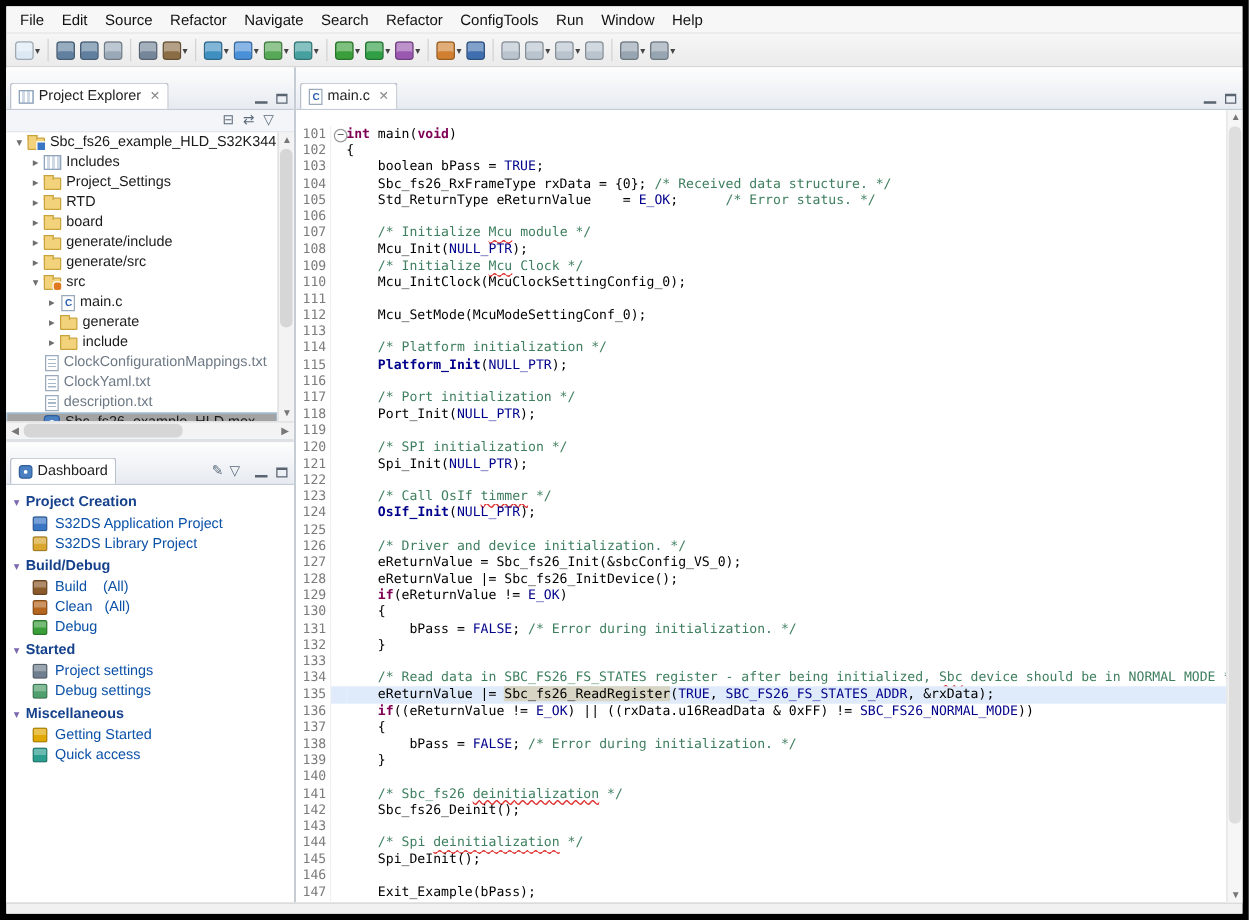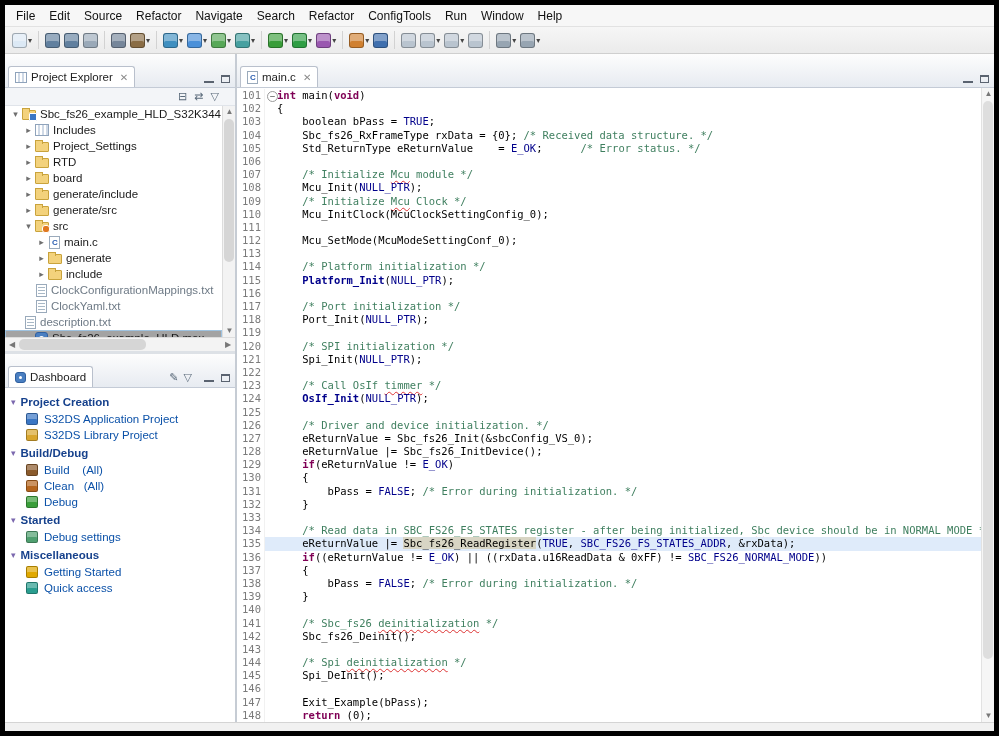--- a/index.html
+++ b/index.html
@@ -86,21 +86,21 @@
   .dtitle { color: #16418c; font-weight: bold; }
   .ditem { display: flex; align-items: center; gap: 6px; padding: 2px 0 2px 19px; }
   .dicon { width: 12px; height: 12px; border-radius: 2px; flex: none; border: 1px solid rgba(0,0,0,.25);
            box-shadow: inset 0 5px 0 rgba(255,255,255,.3); }
   .dlabel { color: #0b51a8; white-space: pre; }
 
   
   .editor-panel { flex: 1; display: flex; flex-direction: column; background: #fff; min-width: 0; }
   .editor-body { flex: 1; display: flex; min-height: 0; background: #fff; }
   .code-area { flex: 1; overflow: hidden; font-family: "DejaVu Sans Mono", monospace;
-               font-size: 10.5px; line-height: 13.2px; white-space: pre; padding-top: 1px; }
+               font-size: 10.5px; line-height: 13.2px; white-space: pre; padding-top: 13px; }
   .cline { display: flex; height: 13.2px; }
   .lnum { width: 27px; flex: none; text-align: right; color: #7b7b7b; padding-right: 3px; }
   .fold { width: 13px; flex: none; position: relative; border-left: 1px solid #f1f1f1; }
   .fold.has::before { content: '\2212'; position: absolute; top: 2px; left: 2px; width: 9px; height: 9px;
                       line-height: 8px; font-size: 9px; text-align: center; border: 1px solid #9a9a9a;
                       border-radius: 50%; background: #fff; color: #555; }
   .ctext { flex: 1; color: #000; }
   .cline.cur .ctext, .cline.cur .fold { background: #dfebfa; }
   .s-t { color: #000; }
   .s-k { color: #7f0055; font-weight: bold; }
@@ -303,21 +303,21 @@
               <div class="trow" style="padding-left: 17px;">
                 <span class="arr"></span>
                 <span class="ticon txt"></span>
                 <span class="tlabel dim">ClockConfigurationMappings.txt</span>
               </div>
               <div class="trow" style="padding-left: 17px;">
                 <span class="arr"></span>
                 <span class="ticon txt"></span>
                 <span class="tlabel dim">ClockYaml.txt</span>
               </div>
-              <div class="trow" style="padding-left: 6px;">
+              <div class="trow" style="padding-left: 17px;">
                 <span class="arr"></span>
                 <span class="ticon txt"></span>
                 <span class="tlabel dim">description.txt</span>
               </div>
               <div class="trow sel" style="padding-left: 17px;">
                 <span class="arr"></span>
                 <span class="ticon mex"></span>
                 <span class="tlabel">Sbc_fs26_example_HLD.mex</span>
               </div>
             </div>
@@ -372,20 +372,24 @@
               <span class="dicon" style="background: rgb(181, 101, 29);"></span>
               <span class="dlabel">Clean   (All)</span>
             </div>
             <div class="ditem">
               <span class="dicon" style="background: rgb(58, 158, 58);"></span>
               <span class="dlabel">Debug</span>
             </div>
             <div class="dsec">
               <span class="darr">▾</span>
               <span class="dtitle">Started</span>
+            </div>
+            <div class="ditem">
+              <span class="dicon" style="background: rgb(111, 127, 143);"></span>
+              <span class="dlabel">Project settings</span>
             </div>
             <div class="ditem">
               <span class="dicon" style="background: rgb(79, 159, 111);"></span>
               <span class="dlabel">Debug settings</span>
             </div>
             <div class="dsec">
               <span class="darr">▾</span>
               <span class="dtitle">Miscellaneous</span>
             </div>
             <div class="ditem">

